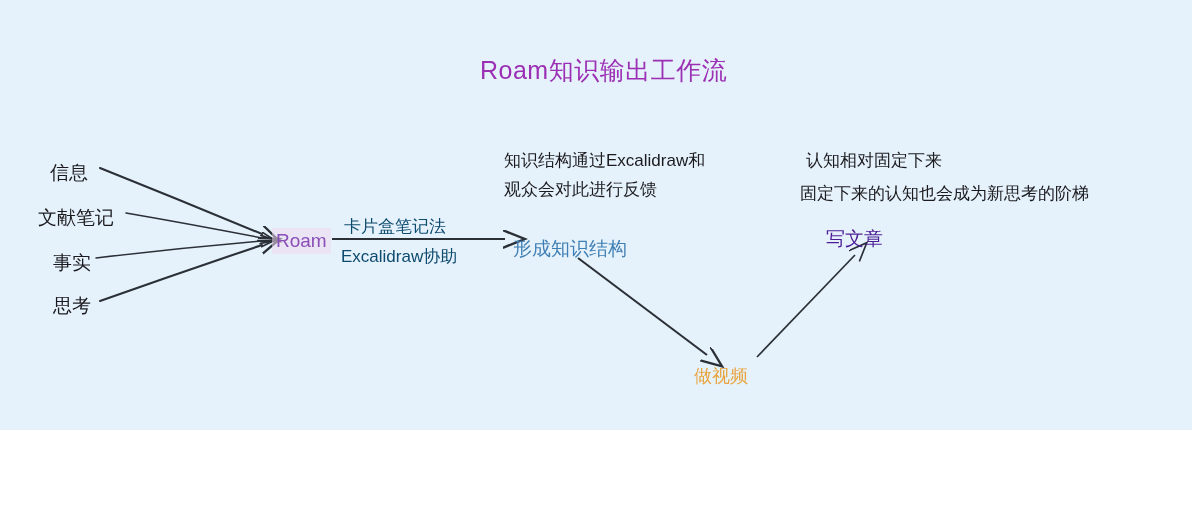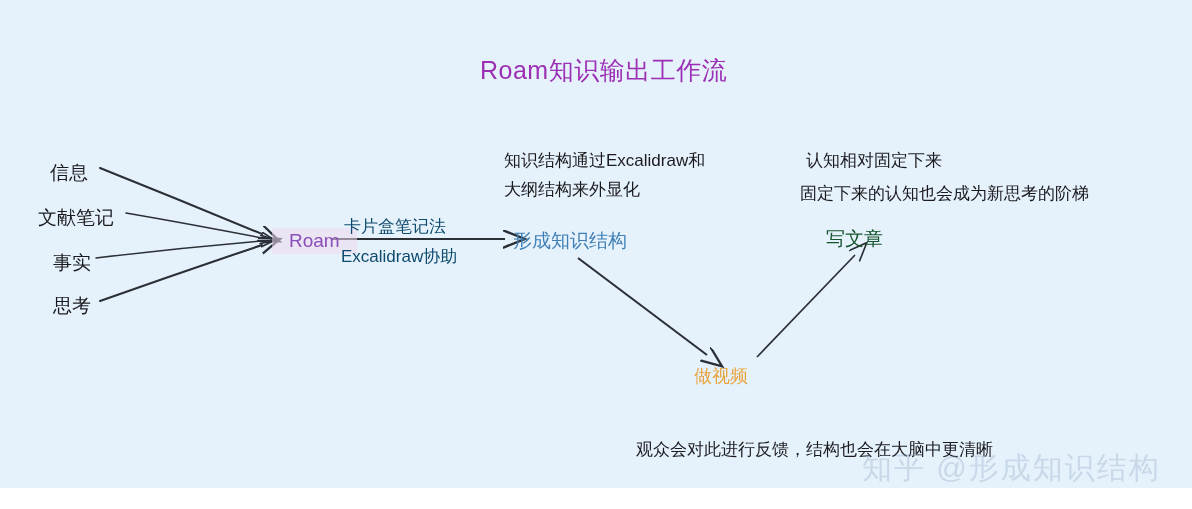--- a/index.html
+++ b/index.html
@@ -3,21 +3,21 @@
 <meta charset="utf-8">
 <style>
   html, body {
     margin: 0;
     padding: 0;
     background: #ffffff;
   }
   #canvas {
     position: relative;
     width: 1192px;
-    height: 488px;
+    height: 430px;
     background: #e6f2fb;
     overflow: hidden;
     font-family: "Liberation Sans", "DejaVu Sans", sans-serif;
   }
   #diagram-svg {
     position: absolute;
     left: 0;
     top: 0;
     width: 1192px;
     height: 509px;
@@ -34,29 +34,29 @@
     letter-spacing: 0.5px;
   }
   .label-dark {
     font-size: 19px;
     color: #1b1b1f;
   }
   .node-roam {
     font-size: 19px;
     color: #8b4fb8;
     background: rgba(236, 216, 240, 0.55);
-    padding: 0 17px;
+    padding: 0 4px;
   }
   .node-blue {
     font-size: 19px;
     color: #3f7fb5;
   }
   .node-red {
     font-size: 19px;
-    color: #14532d;
+    color: #4c1d95;
   }
   .node-orange {
     font-size: 18px;
     color: #e8a33d;
   }
   .note {
     font-size: 17px;
     color: #1b1b1f;
     line-height: 1.55;
   }
@@ -107,24 +107,24 @@
   <div class="node label-dark" style="left:50px; top:160px;">信息</div>
   <div class="node label-dark" style="left:38px; top:205px;">文献笔记</div>
   <div class="node label-dark" style="left:53px; top:250px;">事实</div>
   <div class="node label-dark" style="left:53px; top:293px;">思考</div>
 
   <div class="node node-roam" style="left:272px; top:228px;">Roam</div>
 
   <div class="node edge-label" style="left:344px; top:216px;">卡片盒笔记法</div>
   <div class="node edge-label" style="left:341px; top:246px;">Excalidraw协助</div>
 
-  <div class="node node-blue" style="left:513px; top:228px;">形成知识结构</div>
+  <div class="node node-blue" style="left:513px; top:236px;">形成知识结构</div>
 
   <div class="node note" style="left:504px; top:148px;">知识结构通过Excalidraw和</div>
-  <div class="node note" style="left:504px; top:177px;">大纲结构来外显化</div>
+  <div class="node note" style="left:504px; top:177px;">观众会对此进行反馈</div>
 
   <div class="node note" style="left:800px; top:181px;">固定下来的认知也会成为新思考的阶梯</div>
   <div class="node note" style="left:806px; top:148px;">认知相对固定下来</div>
 
   <div class="node node-red" style="left:826px; top:226px;">写文章</div>
 
   <div class="node node-orange" style="left:694px; top:364px;">做视频</div>
 
   <div class="node note" style="left:636px; top:437px;">观众会对此进行反馈，结构也会在大脑中更清晰</div>
 

